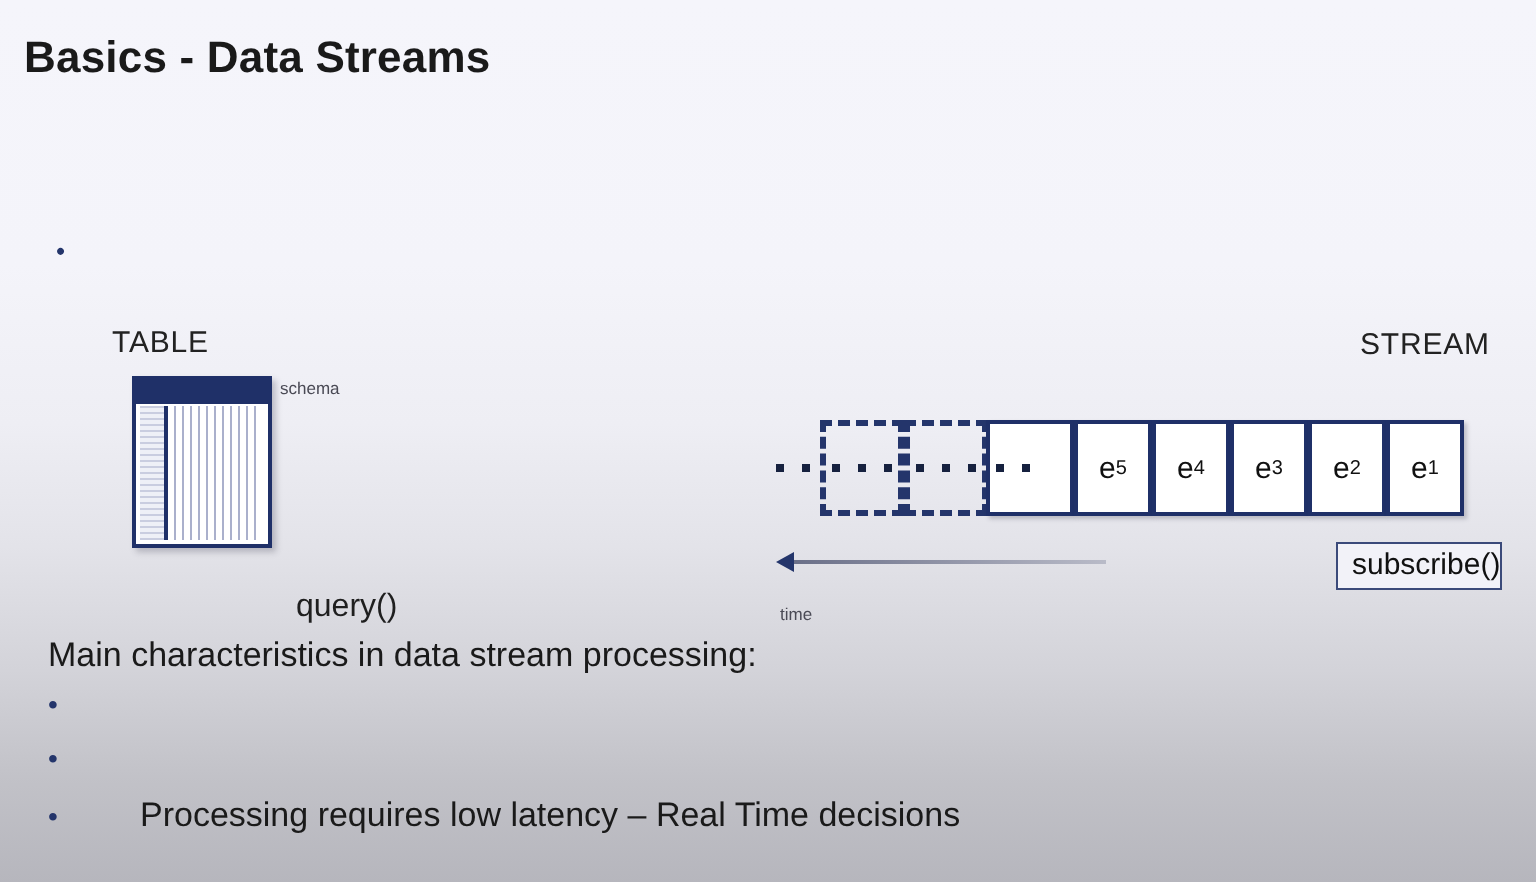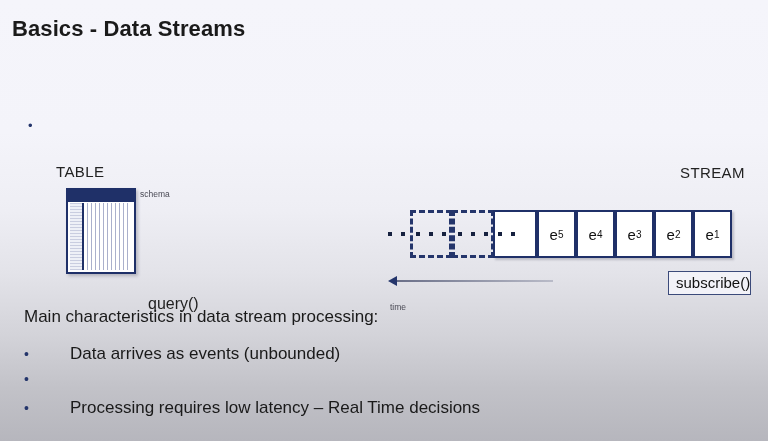--- a/index.html
+++ b/index.html
@@ -254,21 +254,21 @@
     background: #f2f2f8;
     font-size: 15px;
     color: #111;
     white-space: nowrap;
   }
 
   
   #main-char-heading {
     position: absolute;
     left: 24px;
-    top: 307px;
+    top: 318px;
     font-size: 17px;
     color: #1a1a1a;
   }
   #bottom-bullets {
     position: absolute;
     left: 24px;
     top: 344px;
     width: 700px;
   }
   #bottom-bullets .brow {
@@ -380,21 +380,20 @@
     <div id="time-axis-arrow"></div>
   </div>
 
   <div id="subscribe-button">subscribe()</div>
 
   <div id="main-char-heading">Main characteristics in data stream processing:</div>
 
   <div id="bottom-bullets">
     <div class="brow">
       <span class="bullet-dot">•</span>
-      <span>Data arrives as events (unbounded)</span>
     </div>
     <div class="brow">
       <span class="bullet-dot">•</span>
     </div>
     <div class="brow">
       <span class="bullet-dot">•</span>
       <span>Processing requires low latency – Real Time decisions</span>
     </div>
   </div>
 

